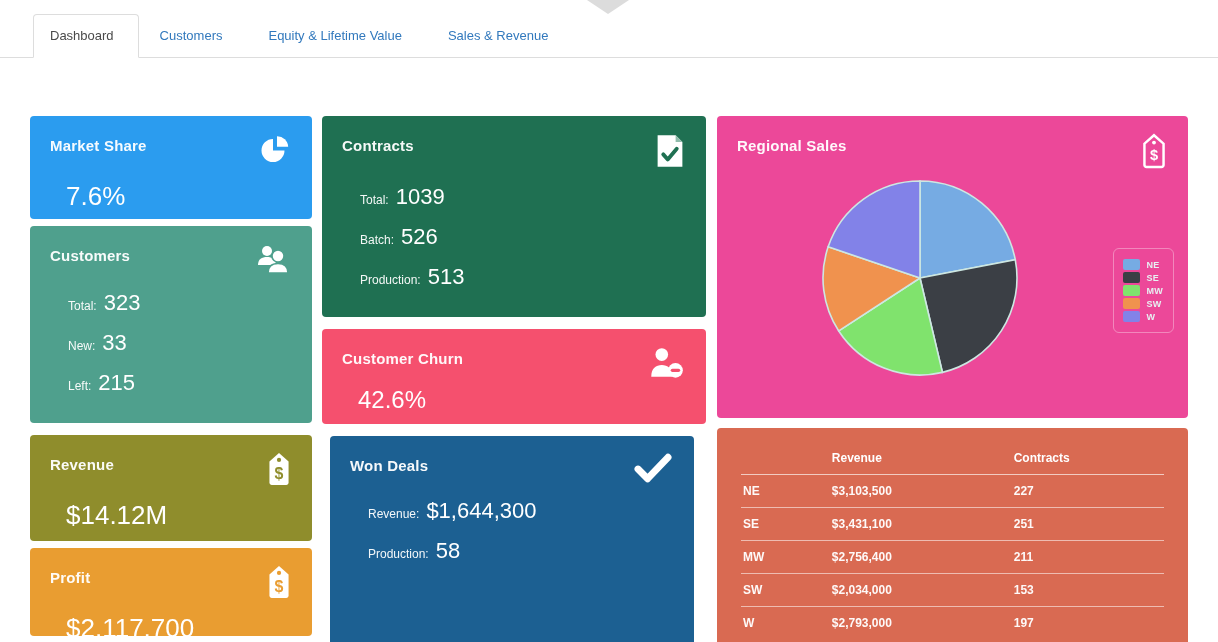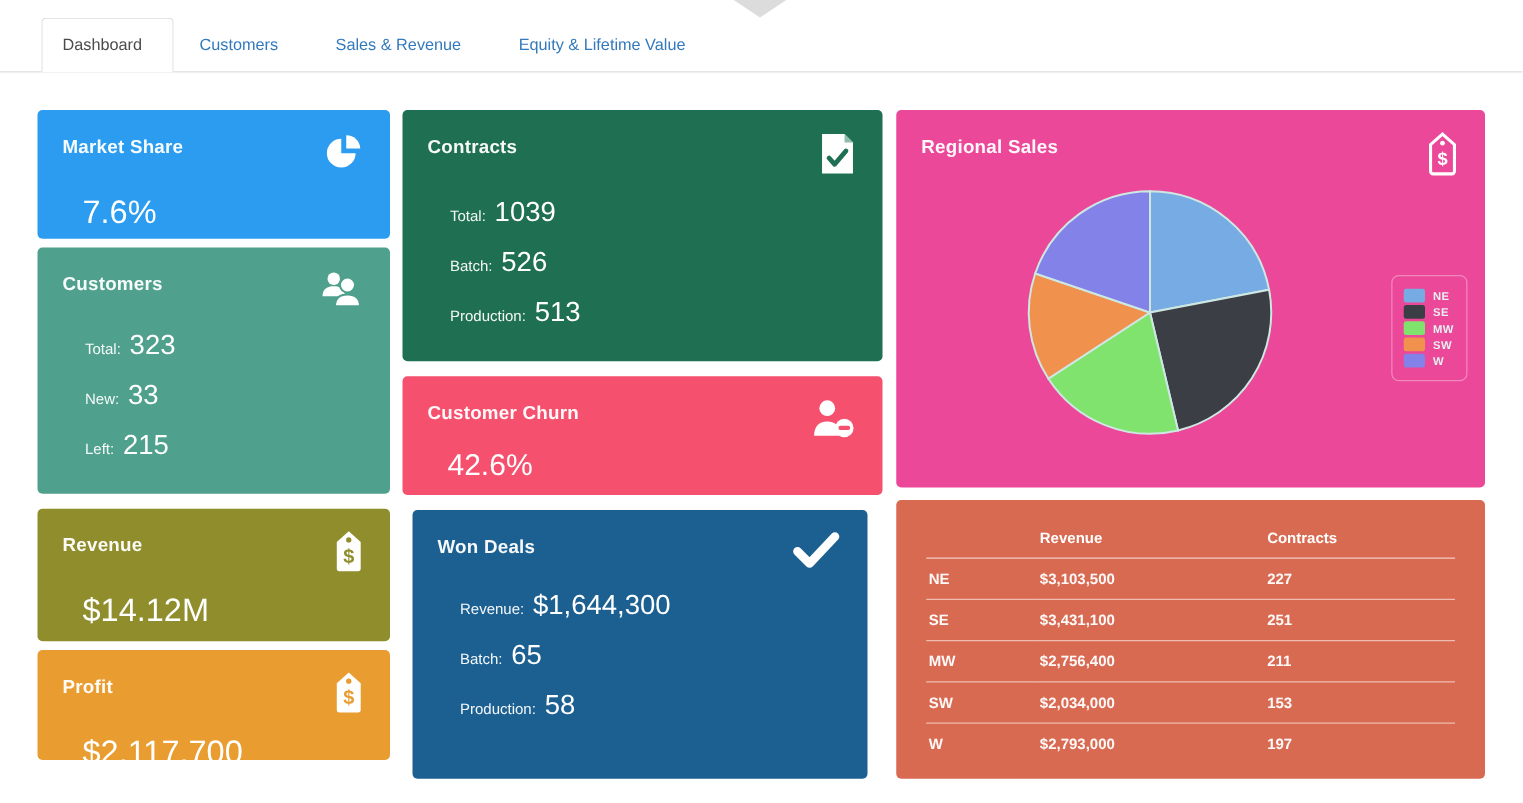--- a/index.html
+++ b/index.html
@@ -15,21 +15,21 @@
   
   .tabs { position:absolute; left:0; top:13px; width:1218px; height:45px;
     border-bottom:1px solid #ddd; display:flex; align-items:flex-end; padding-left:33px; }
   .tab { font-size:13px; padding:13px 24px 14px 16px; color:#3279bd; cursor:pointer;
     margin-bottom:-1px; border:1px solid transparent; white-space:nowrap; }
   .tab.active { color:#4a4a4a; background:#fff; border:1px solid #ddd; border-bottom-color:#fff;
     border-radius:4px 4px 0 0; }
   .tab + .tab { margin-left:4px; }
 
   
-  .tile { position:absolute; border-radius:4px; color:#fff; padding:17px 20px; overflow:hidden; }
+  .tile { position:absolute; border-radius:4px; color:#fff; padding:17px 20px; overflow:hidden;margin-top:28px; }
   .tile-head { display:flex; justify-content:space-between; align-items:flex-start; }
   .tile-title { font-size:15px; font-weight:700; letter-spacing:.2px; color:rgba(255,255,255,.96); padding-top:4px; }
   .tile-icon { flex:0 0 auto; }
   .big-value { font-size:26px; font-weight:400; margin:10px 0 0 16px; color:#fff; }
   .metrics { margin:4px 0 0 18px; }
   .metric { margin-top:11px; line-height:26px; white-space:nowrap; }
   .metric-label { font-size:12px; color:rgba(255,255,255,.95); }
   .metric-value { font-size:22px; margin-left:7px; color:#fff; }
 
   
@@ -63,22 +63,22 @@
 </head>
 <body>
 
 <div class="page">
 
   <div class="top-arrow"></div>
 
   <nav class="tabs">
     <div class="tab active">Dashboard</div>
     <div class="tab">Customers</div>
+    <div class="tab">Equity &amp; Lifetime Value</div>
     <div class="tab">Sales &amp; Revenue</div>
-    <div class="tab">Equity &amp; Lifetime Value</div>
   </nav>
 
   <div class="tile t-market" style="background: rgb(43, 156, 239);">
     <div class="tile-head">
       <span class="tile-title">Market Share</span>
       <span class="tile-icon">
         <svg width="34" height="34" viewBox="0 0 34 34">
           <path d="M15 6 A 11.5 11.5 0 1 0 26.5 17.5 L15 17.5 Z" fill="#fff"></path>
           <path d="M19 3.2 A 11 11 0 0 1 30.2 13.8 L19 13.8 Z" fill="#fff"></path>
         </svg>
@@ -184,23 +184,20 @@
       <span class="tile-title">Won Deals</span>
       <span class="tile-icon">
         <svg width="42" height="30" viewBox="0 0 36 28">
           <path d="M4 15 l9 9 L32 4" stroke="#fff" stroke-width="6.5" fill="none" stroke-linecap="round" stroke-linejoin="round"></path>
         </svg>
       </span>
     </div>
     <div class="metrics">
       <div class="metric">
         <span class="metric-label">Revenue:</span><span class="metric-value">$1,644,300</span>
-      </div>
-      <div class="metric">
-        <span class="metric-label">Batch:</span><span class="metric-value">65</span>
       </div>
       <div class="metric">
         <span class="metric-label">Production:</span><span class="metric-value">58</span>
       </div>
     </div>
   </div>
 
   <div class="tile t-regional" style="background: #ec4899;">
     <div class="tile-head">
       <span class="tile-title">Regional Sales</span>

